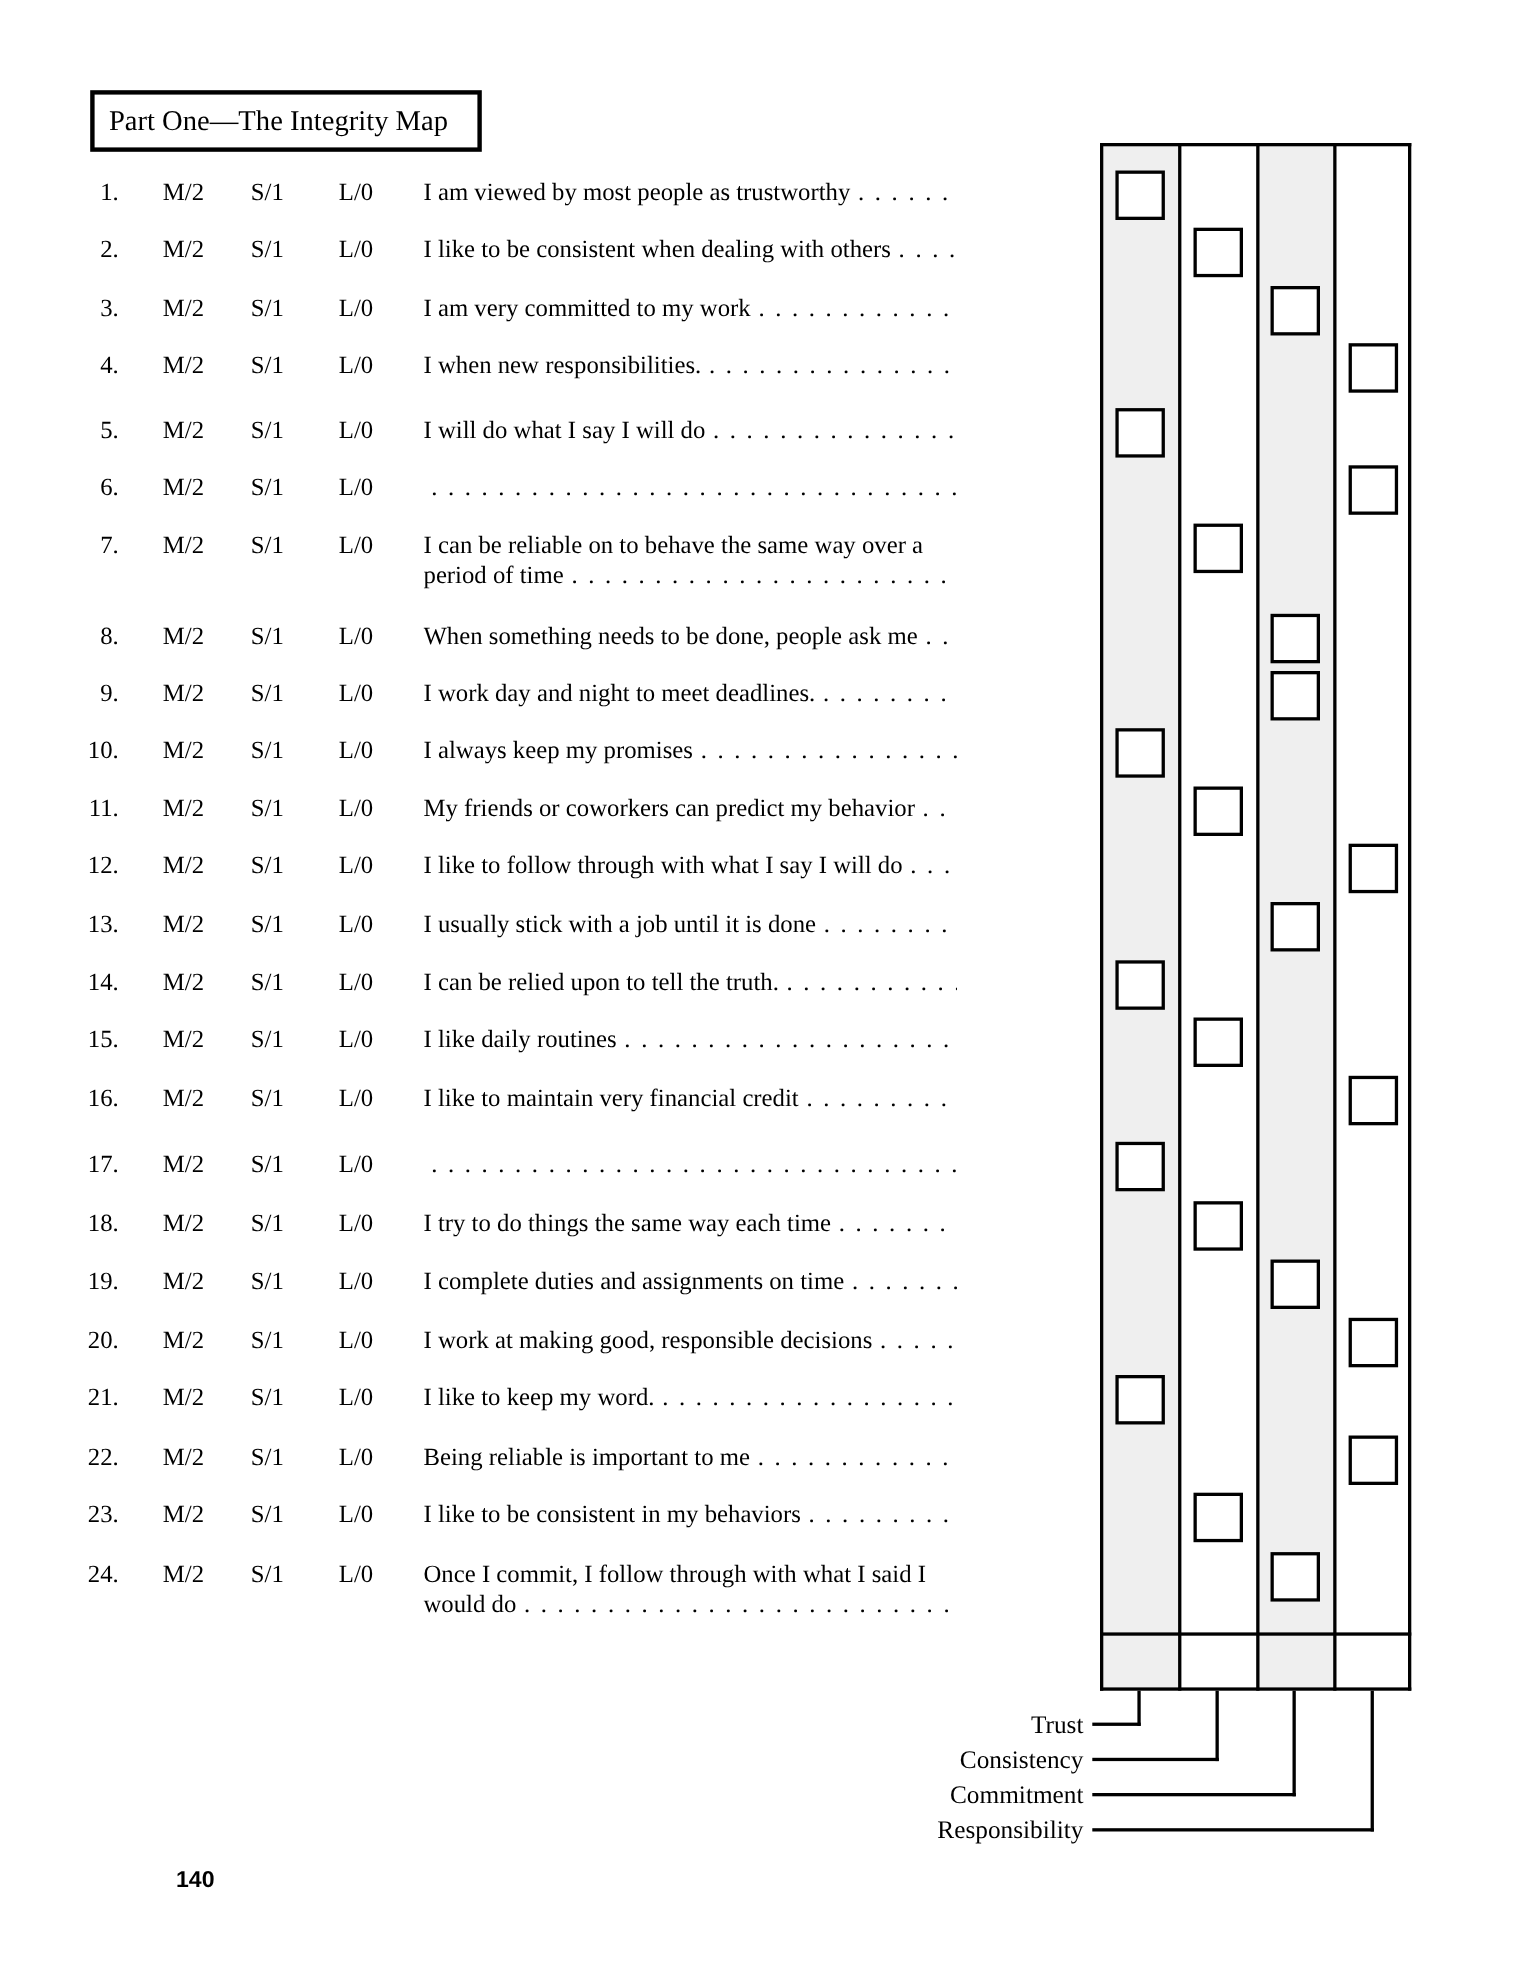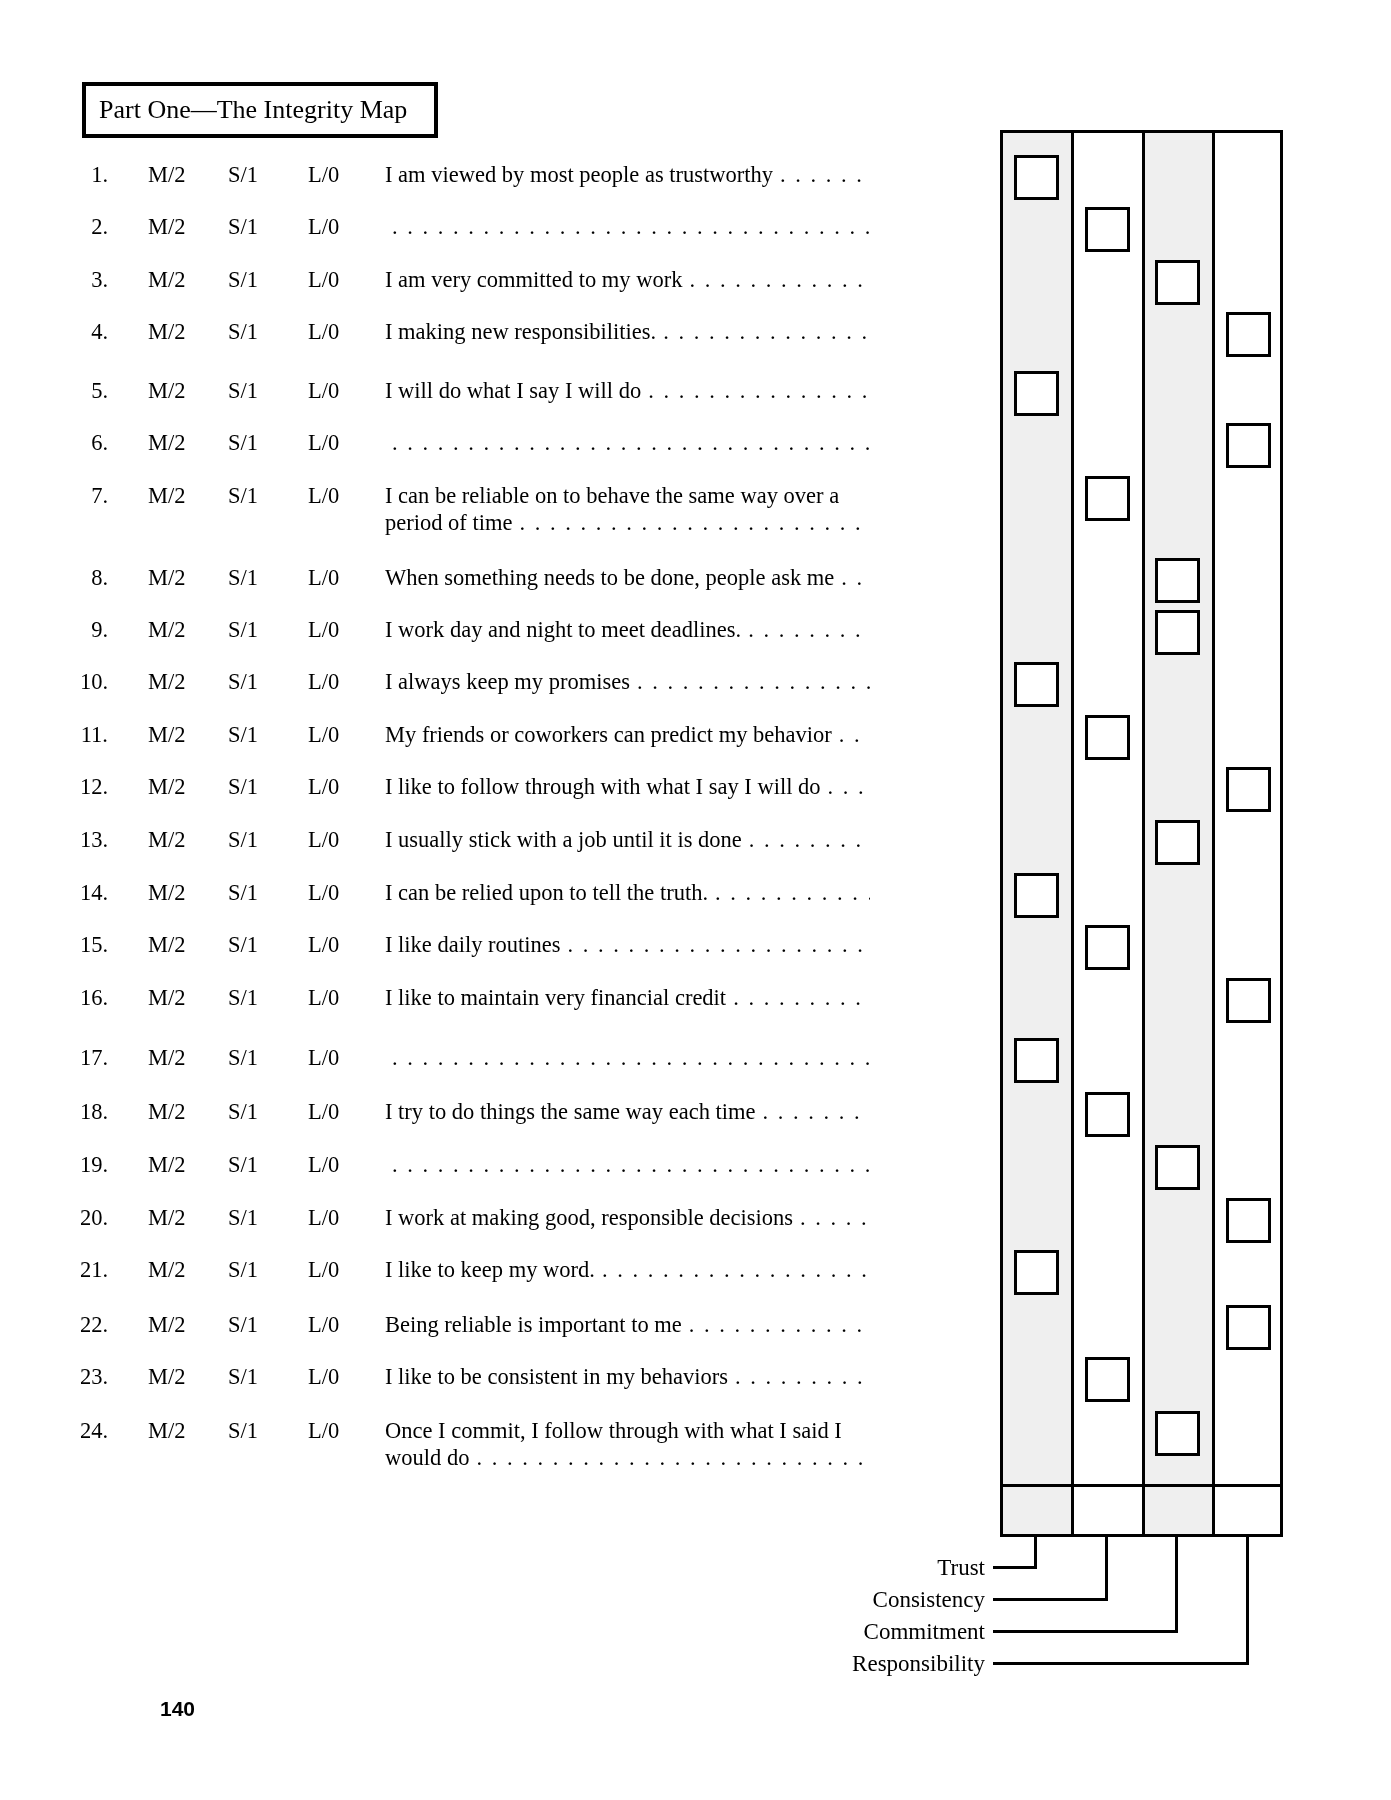--- a/index.html
+++ b/index.html
@@ -81,20 +81,21 @@
           </div>
         </div>
       </div>
       <div class="row" style="top: 213px;">
         <span class="num">2.</span>
         <span class="opt" style="left: 148px;">M/2</span>
         <span class="opt" style="left: 228px;">S/1</span>
         <span class="opt" style="left: 308px;">L/0</span>
         <div class="stmt">
           <div class="line">
+            <span class="txt">I like to be consistent when dealing with others</span>
             <span class="leader"></span>
           </div>
         </div>
       </div>
       <div class="row" style="top: 266px;">
         <span class="num">3.</span>
         <span class="opt" style="left: 148px;">M/2</span>
         <span class="opt" style="left: 228px;">S/1</span>
         <span class="opt" style="left: 308px;">L/0</span>
         <div class="stmt">
@@ -104,21 +105,21 @@
           </div>
         </div>
       </div>
       <div class="row" style="top: 318px;">
         <span class="num">4.</span>
         <span class="opt" style="left: 148px;">M/2</span>
         <span class="opt" style="left: 228px;">S/1</span>
         <span class="opt" style="left: 308px;">L/0</span>
         <div class="stmt">
           <div class="line">
-            <span class="txt">I making new responsibilities.</span>
+            <span class="txt">I when new responsibilities.</span>
             <span class="leader"></span>
           </div>
         </div>
       </div>
       <div class="row" style="top: 377px;">
         <span class="num">5.</span>
         <span class="opt" style="left: 148px;">M/2</span>
         <span class="opt" style="left: 228px;">S/1</span>
         <span class="opt" style="left: 308px;">L/0</span>
         <div class="stmt">
@@ -285,20 +286,21 @@
           </div>
         </div>
       </div>
       <div class="row" style="top: 1151px;">
         <span class="num">19.</span>
         <span class="opt" style="left: 148px;">M/2</span>
         <span class="opt" style="left: 228px;">S/1</span>
         <span class="opt" style="left: 308px;">L/0</span>
         <div class="stmt">
           <div class="line">
+            <span class="txt">I complete duties and assignments on time</span>
             <span class="leader"></span>
           </div>
         </div>
       </div>
       <div class="row" style="top: 1204px;">
         <span class="num">20.</span>
         <span class="opt" style="left: 148px;">M/2</span>
         <span class="opt" style="left: 228px;">S/1</span>
         <span class="opt" style="left: 308px;">L/0</span>
         <div class="stmt">

